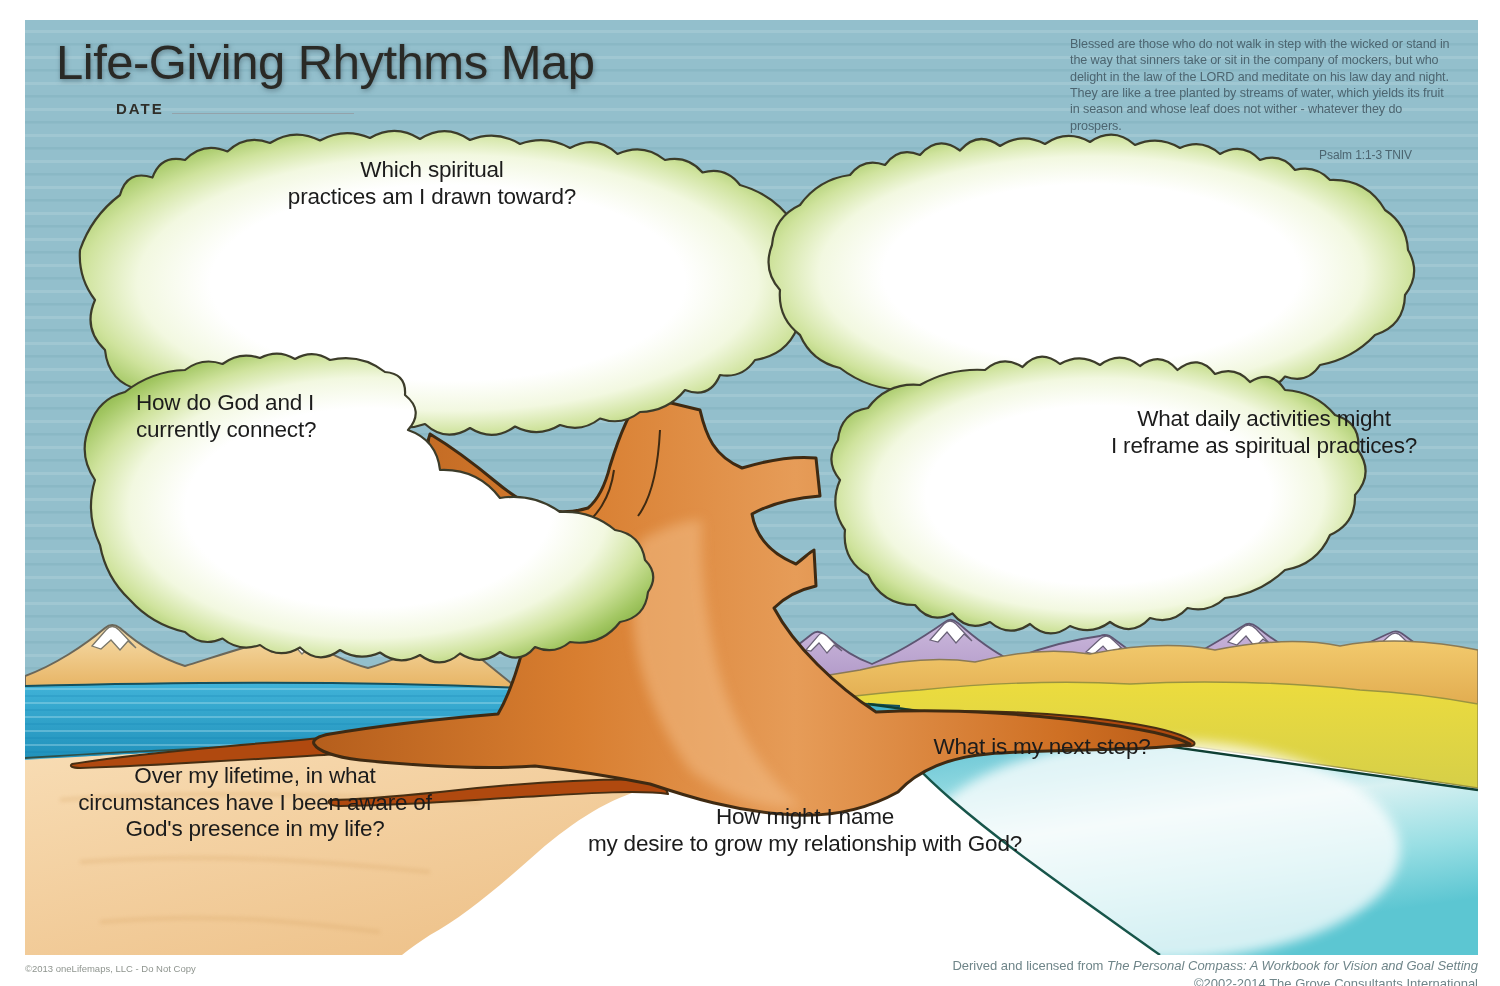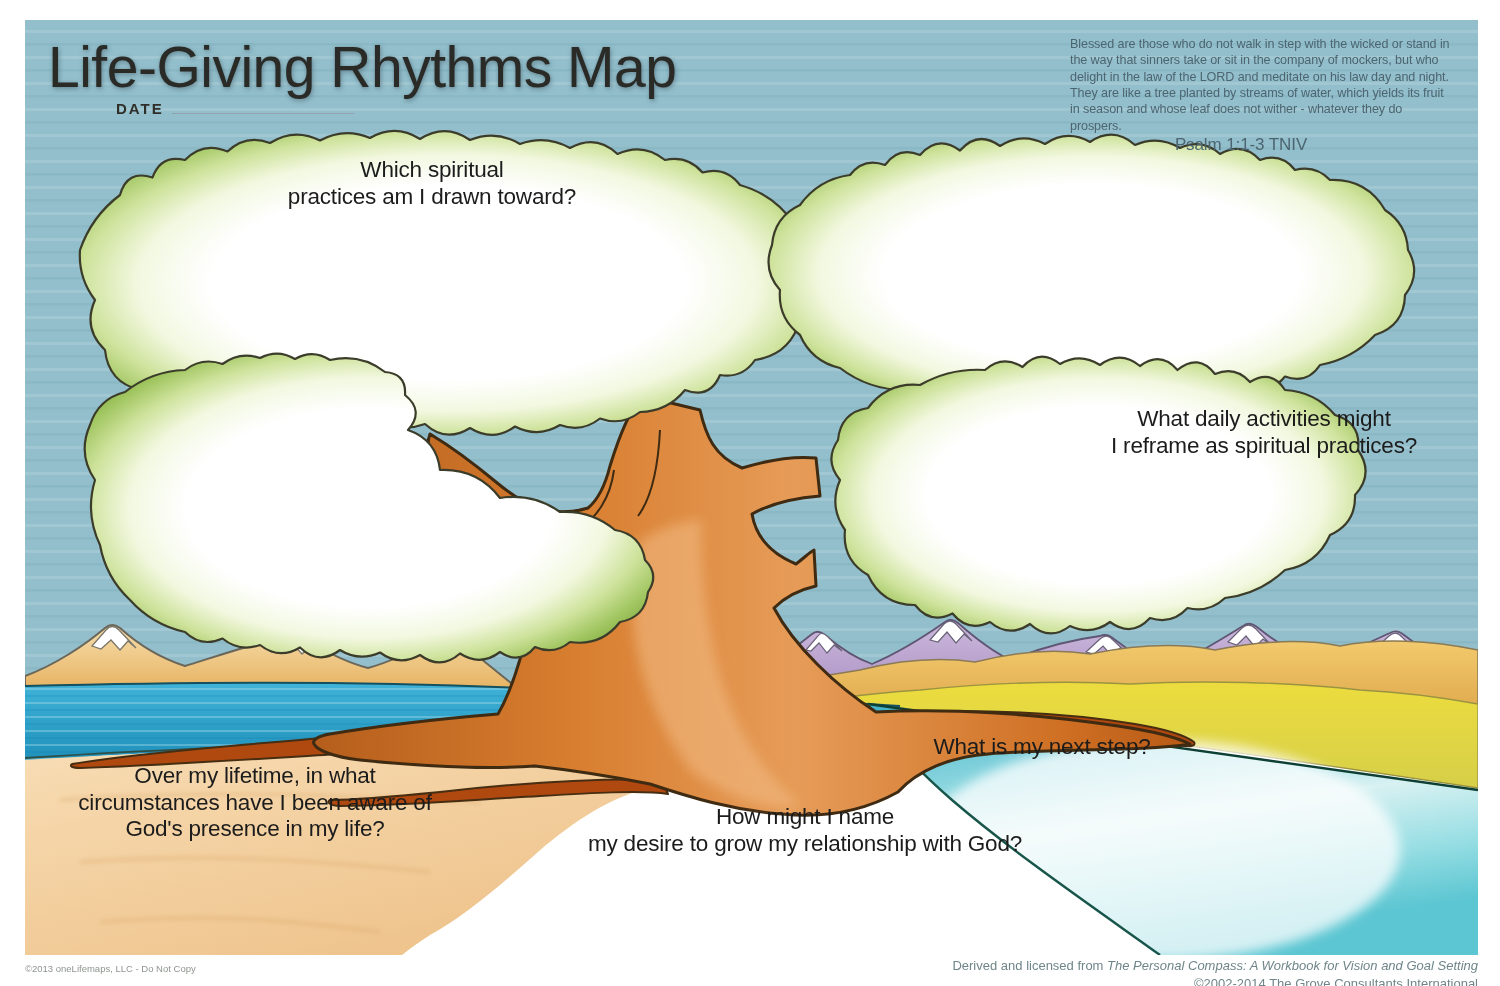--- a/index.html
+++ b/index.html
@@ -1,28 +1,28 @@
 <!DOCTYPE html>
 <html style="--ink: #1c1c1c; --psalm: #4c6570; --title: #2a2a26; --footer: #8f958f; --footerR: #6f8589;"><head>
 <meta charset="utf-8">
 <style>
   html,body{margin:0;padding:0;background:#ffffff;}
   .poster{position:relative;width:1500px;height:986px;background:#ffffff;overflow:hidden;
           font-family:"Liberation Sans", sans-serif;}
   .scene{position:absolute;left:0;top:0;width:1500px;height:986px;}
   .txt{position:absolute;white-space:pre-line;color:var(--ink,#1c1c1c);}
-  .page-title{position:absolute;left:48px;top:34px;font-size:57px;font-weight:300;
+  .page-title{position:absolute;left:56px;top:34px;font-size:49px;font-weight:300;
       letter-spacing:-0.5px;color:var(--title,#2a2a26);
       text-shadow:1px 2px 5px rgba(70,95,105,.55), 0 0 2px rgba(60,80,90,.25);}
   .date-row{position:absolute;left:116px;top:100px;font-size:15px;letter-spacing:2px;
       color:#2f2f2a;font-weight:bold;}
   .date-line{display:inline-block;width:182px;border-bottom:1.6px solid #93a3ab;margin-left:8px;}
   .psalm{position:absolute;left:1070px;top:36px;width:380px;font-size:12.6px;line-height:1.3;
       color:var(--psalm,#4c6570);letter-spacing:-0.1px;}
-  .psalm-ref{text-align:center;padding-right:38px;margin-top:0;font-size:17px;}
+  .psalm-ref{text-align:right;padding-right:38px;margin-top:14px;font-size:12px;}
   .q{font-size:22.5px;line-height:1.18;letter-spacing:-0.2px;}
   .qa{left:222px;top:157px;width:420px;text-align:center;}
   .qb{left:136px;top:390px;width:340px;text-align:left;}
   .qc{left:795px;top:196px;width:440px;text-align:center;}
   .qd{left:1054px;top:406px;width:420px;text-align:center;}
   .q-next{left:892px;top:734px;width:300px;text-align:center;}
   .q-life{left:55px;top:763px;width:400px;text-align:center;}
   .q-desire{left:545px;top:804px;width:520px;text-align:center;}
   .footer-left{position:absolute;left:25px;top:963px;font-size:9.5px;color:var(--footer,#8f958f);}
   .footer-right{position:absolute;right:22px;top:957px;text-align:right;font-size:13px;
@@ -182,20 +182,22 @@
     <span>DATE</span><span class="date-line"></span>
   </div>
 
   <div class="psalm">
     <div>Blessed are those who do not walk in step with the wicked or stand in the way that sinners take or sit in the company of mockers, but who delight in the law of the LORD  and meditate on his law  day and night. They are like a tree planted by streams of water,  which yields its fruit in season and whose leaf does not wither -  whatever they do prospers.</div>
     <div class="psalm-ref">Psalm 1:1-3 TNIV</div>
   </div>
 
   <div class="txt q qa">Which spiritual
 practices am I drawn toward?</div>
+  <div class="txt q qb">How do God and I
+currently connect?</div>
   <div class="txt q qd">What daily activities might
 I reframe as spiritual practices?</div>
 
   <div class="txt q q-next">What is my next step?</div>
   <div class="txt q q-life">Over my lifetime, in what
 circumstances have I been aware of
 God's presence in my life?</div>
   <div class="txt q q-desire">How might I name
 my desire to grow my relationship with God?</div>
 

